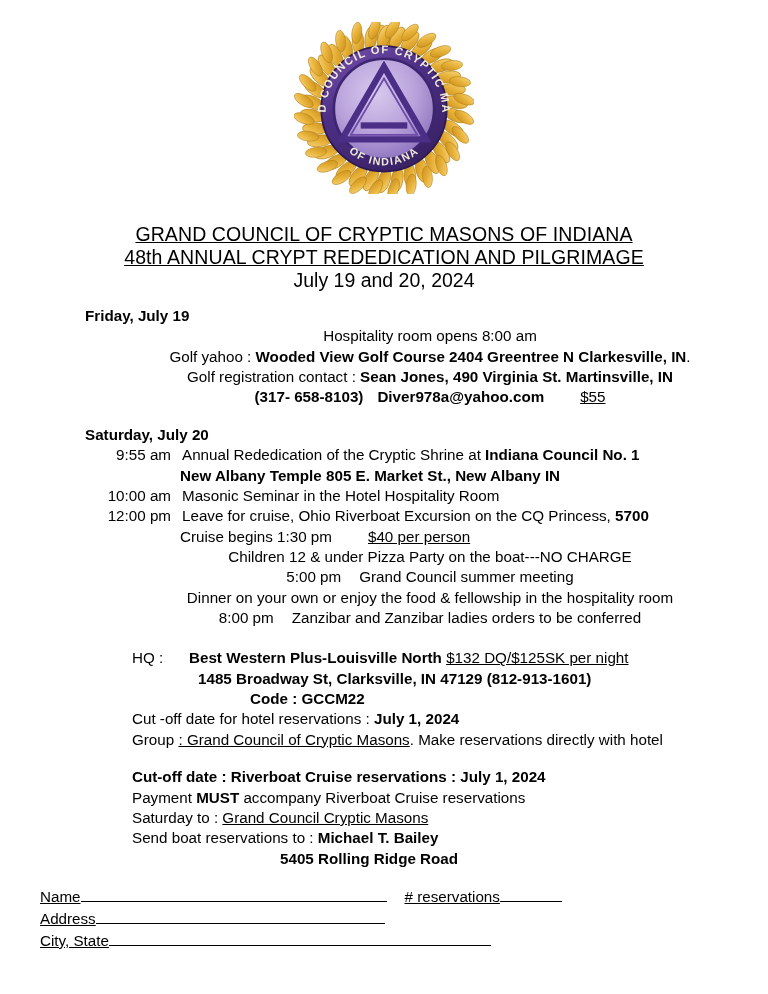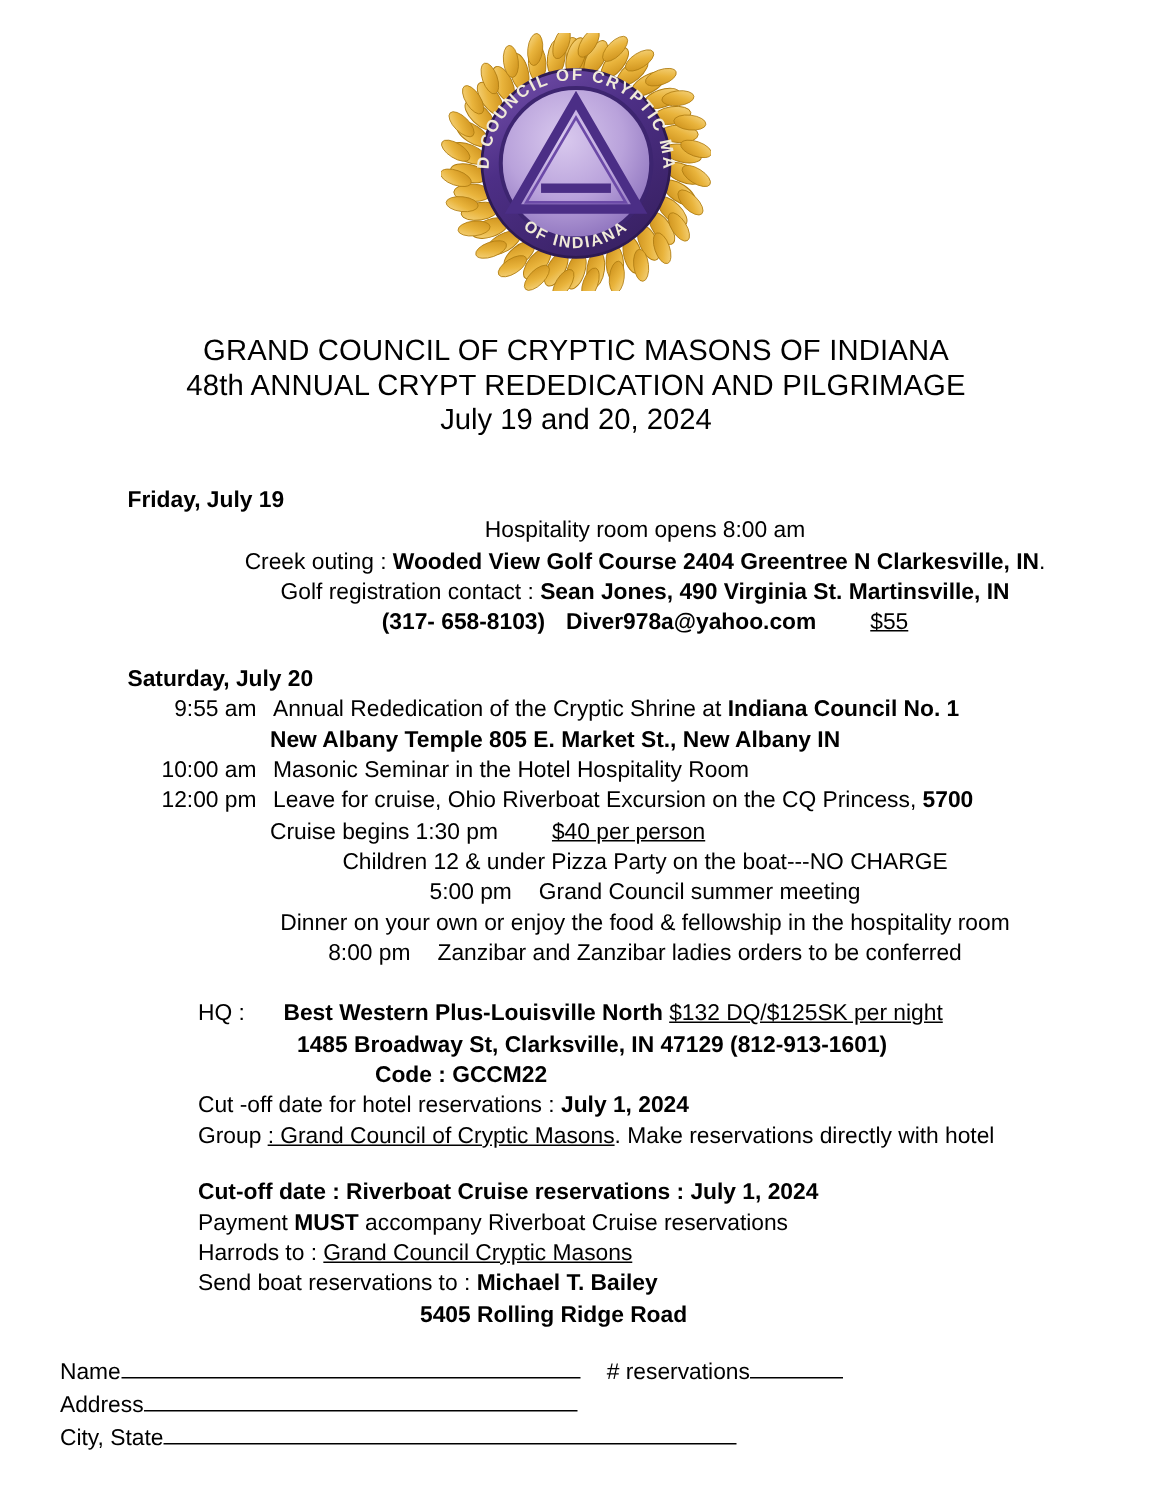--- a/index.html
+++ b/index.html
@@ -34,28 +34,29 @@
   
   .title-block {
     text-align: center;
     margin-top: 48px;
     line-height: 1.18;
   }
   .title-line-1,
   .title-line-2 {
     font-size: 19.5px;
     letter-spacing: 0.1px;
+    text-decoration: underline;
   }
   .title-line-3 {
     font-size: 19.5px;
   }
 
   
   .content {
-    margin-top: 32px;
+    margin-top: 14px;
     padding-left: 85px;
     padding-right: 40px;
     font-size: 15.2px;
     line-height: 1.34;
   }
   .daygroup { margin-bottom: 0; }
   .dayhead {
     font-weight: bold;
     font-size: 15.2px;
   }
@@ -92,21 +93,21 @@
   .pay-block { padding-left: 47px; }
   .pay-ind { padding-left: 148px; }
 
   
   .form {
     padding-left: 40px;
     margin-top: 17px;
     font-size: 15.2px;
     line-height: 1.45;
   }
-  .frow { display: flex; align-items: baseline; }
+  .frow { display: flex; align-items: baseline; text-decoration: underline; }
   .fill {
     border-bottom: 1px solid #000;
     display: inline-block;
     height: 12px;
   }
   .gap { display: inline-block; }
 </style>
 </head>
 <body>
 
@@ -228,21 +229,21 @@
   <div class="title-line-1">GRAND COUNCIL  OF CRYPTIC MASONS OF INDIANA</div>
   <div class="title-line-2">48th ANNUAL CRYPT REDEDICATION AND PILGRIMAGE</div>
   <div class="title-line-3">July 19 and 20, 2024</div>
 </div>
 
 <div class="content">
 
   <div class="daygroup">
     <div class="dayhead">Friday, July 19</div>
     <div class="line ind1">Hospitality room opens  8:00 am</div>
-    <div class="line ind1"><span>Creek outing : </span><span class="b">Wooded View Golf Course 2404 Greentree N Clarkesville, IN</span><span>.</span></div>
+    <div class="line ind1"><span>Golf yahoo : </span><span class="b">Wooded View Golf Course 2404 Greentree N Clarkesville, IN</span><span>.</span></div>
     <div class="line ind1"><span>Golf registration contact : </span><span class="b">Sean Jones,  490 Virginia St. Martinsville, IN</span></div>
     <div class="line ind1"><span class="b">(317- 658-8103)</span><span class="gap" style="width:14px"></span><span class="b">Diver978a@yahoo.com</span><span class="gap" style="width:36px"></span><span class="bu">$55</span></div>
   </div>
 
   <div class="spacer-md"></div>
 
   <div class="daygroup">
     <div class="dayhead">Saturday, July 20</div>
 
     <div class="timerow">
@@ -282,21 +283,21 @@
     <div class="line hq-center2 b">Code : GCCM22</div>
     <div class="line"><span>Cut -off date for hotel reservations :  </span><span class="b">July  1, 2024</span></div>
     <div class="line"><span>Group </span><span class="bu">: Grand Council of Cryptic Masons</span><span>. Make reservations directly with hotel</span></div>
   </div>
 
   <div class="spacer-md"></div>
 
   <div class="pay-block">
     <div class="line b">Cut-off date : Riverboat Cruise reservations : July 1, 2024</div>
     <div class="line"><span>Payment </span><span class="b">MUST</span><span> accompany Riverboat Cruise reservations</span></div>
-    <div class="line"><span>Harrods to : </span><span class="bu">Grand Council Cryptic Masons</span></div>
+    <div class="line"><span>Saturday to : </span><span class="bu">Grand Council Cryptic Masons</span></div>
     <div class="line"><span>Send boat reservations to :  </span><span class="b">Michael T. Bailey</span></div>
     <div class="line pay-ind b">5405 Rolling Ridge Road</div>
   </div>
 
 </div>
 
 <div class="form">
 
   <div class="frow">
     <span>Name</span>

